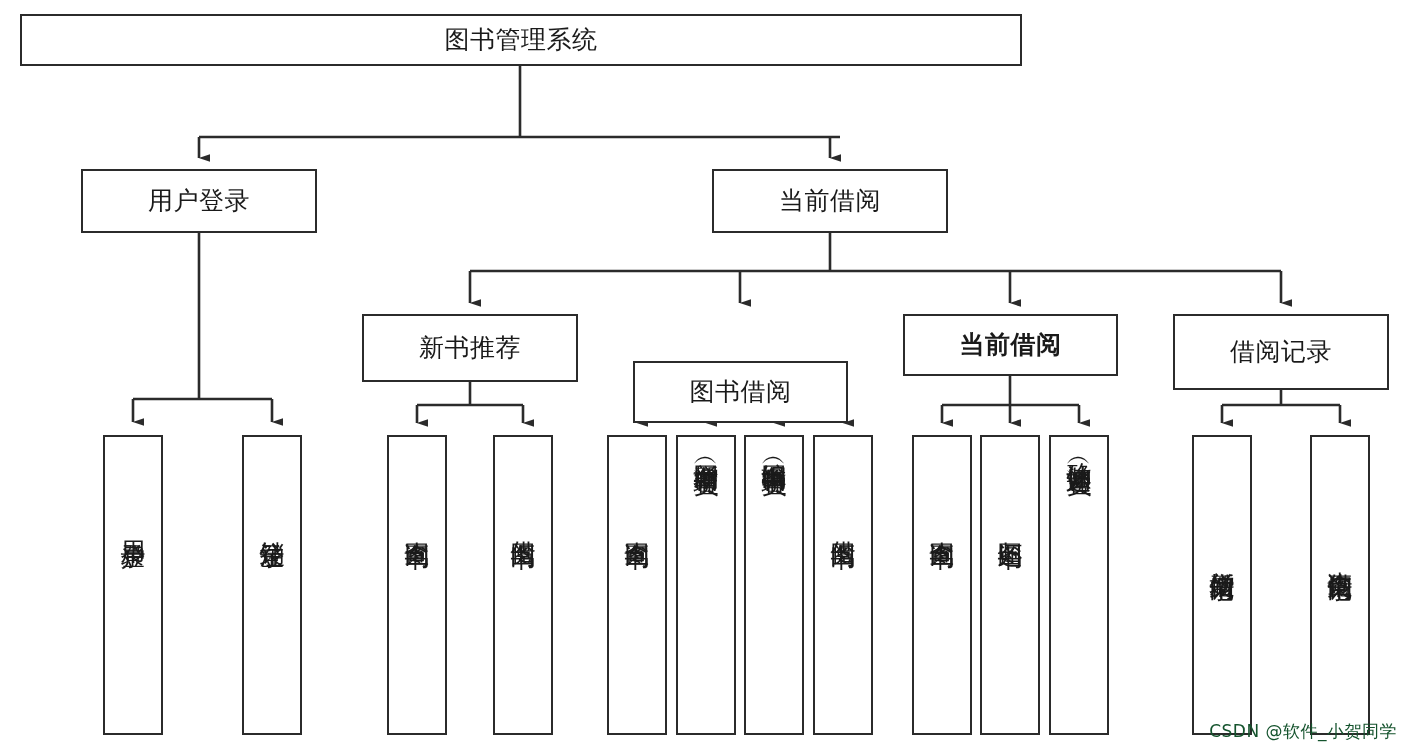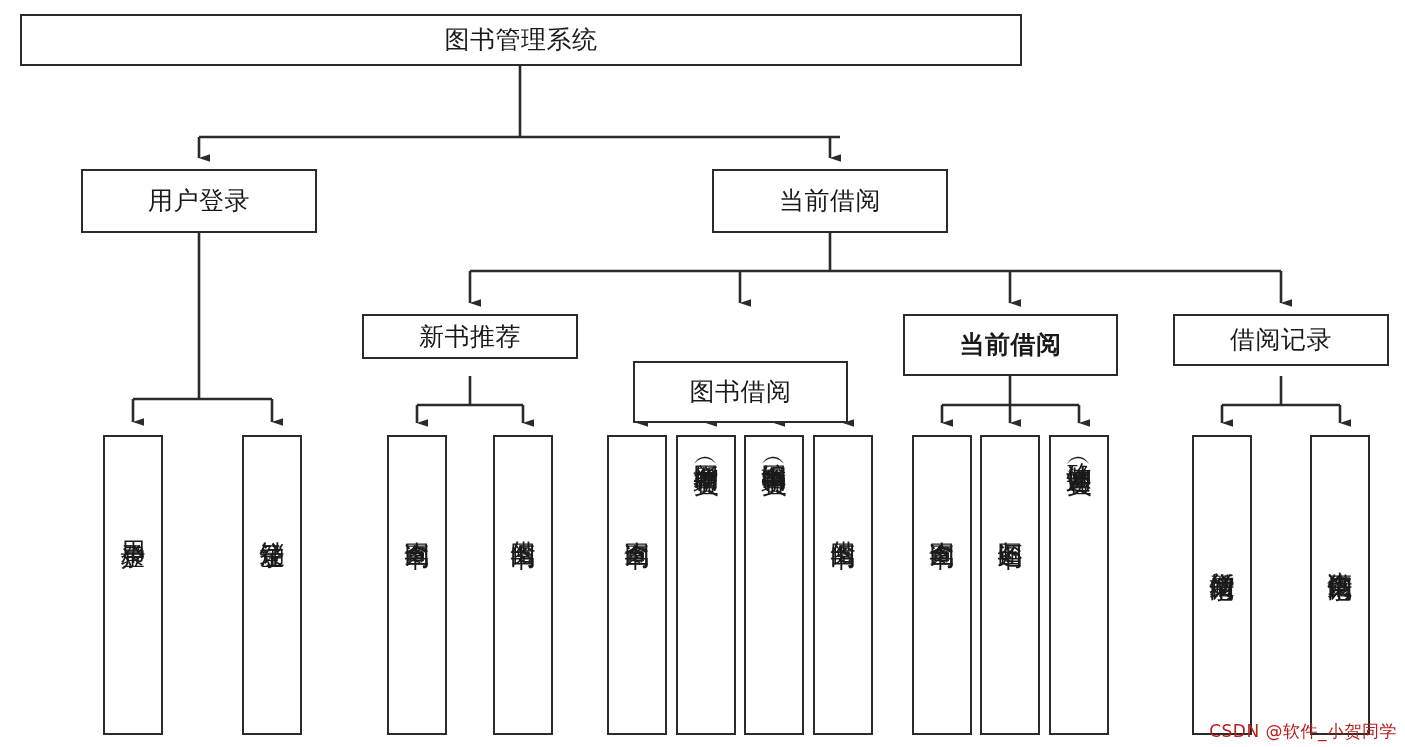--- a/index.html
+++ b/index.html
@@ -61,21 +61,21 @@
     margin-top: 78px;
   }
   .node.vertical.midshort .node-label {
     margin-top: 108px;
   }
   #watermark {
     position: absolute;
     right: 8px;
     bottom: 4px;
     font-size: 17px;
-    color: #b91c1c;
+    color: #14532d;
     letter-spacing: 0.5px;
     white-space: nowrap;
     user-select: none;
   }
 </style>
 </head>
 <body>
 
 <div id="diagram-root">
 
@@ -134,33 +134,33 @@
   </div>
 
   <div class="node horizontal" style="left:81px; top:169px; width:236px; height:64px;">
     <span class="node-label">用户登录</span>
   </div>
 
   <div class="node horizontal" style="left:712px; top:169px; width:236px; height:64px;">
     <span class="node-label">当前借阅</span>
   </div>
 
-  <div class="node horizontal" style="left:362px; top:314px; width:216px; height:45px;">
+  <div class="node horizontal" style="left:362px; top:314px; width:216px; height:68px;">
     <span class="node-label">新书推荐</span>
   </div>
 
   <div class="node horizontal" style="left:633px; top:314px; width:215px; height:62px;margin-top:47px;">
     <span class="node-label">图书借阅</span>
   </div>
 
   <div class="node horizontal" style="left:903px; top:314px; width:215px; height:62px;font-weight:bold;">
     <span class="node-label">当前借阅</span>
   </div>
 
-  <div class="node horizontal" style="left:1173px; top:314px; width:216px; height:52px;">
+  <div class="node horizontal" style="left:1173px; top:314px; width:216px; height:76px;">
     <span class="node-label">借阅记录</span>
   </div>
 
   <div class="node vertical mid" style="left:103px; top:435px; width:60px; height:300px;">
     <span class="node-label">用户登录</span>
   </div>
 
   <div class="node vertical mid" style="left:242px; top:435px; width:60px; height:300px;">
     <span class="node-label">注销登录</span>
   </div>

